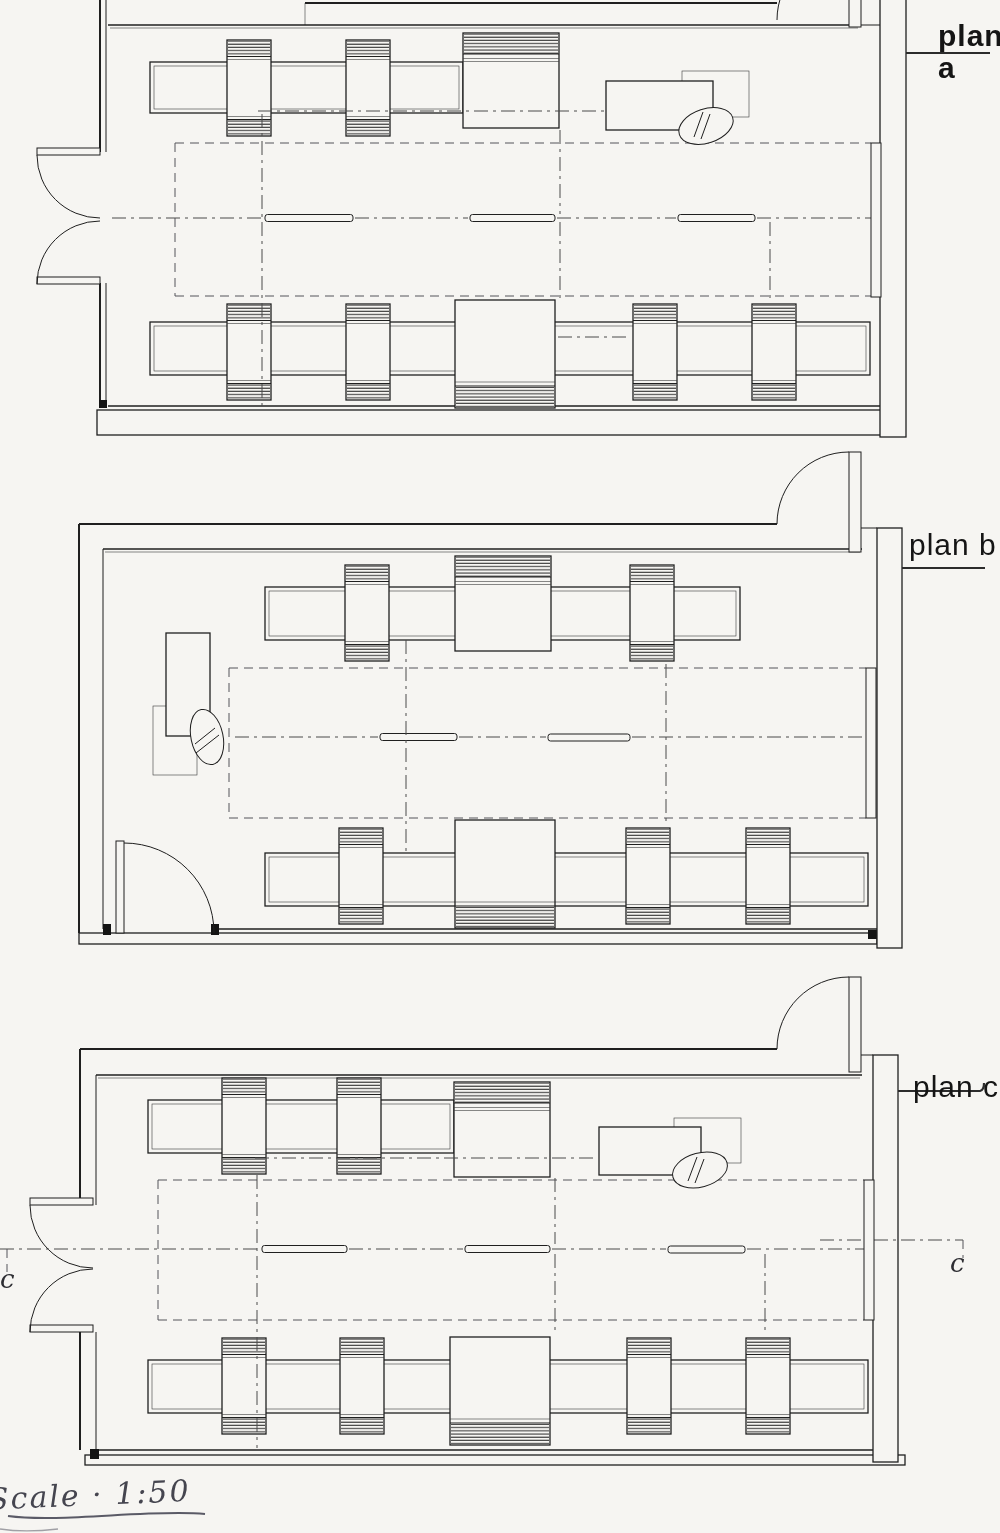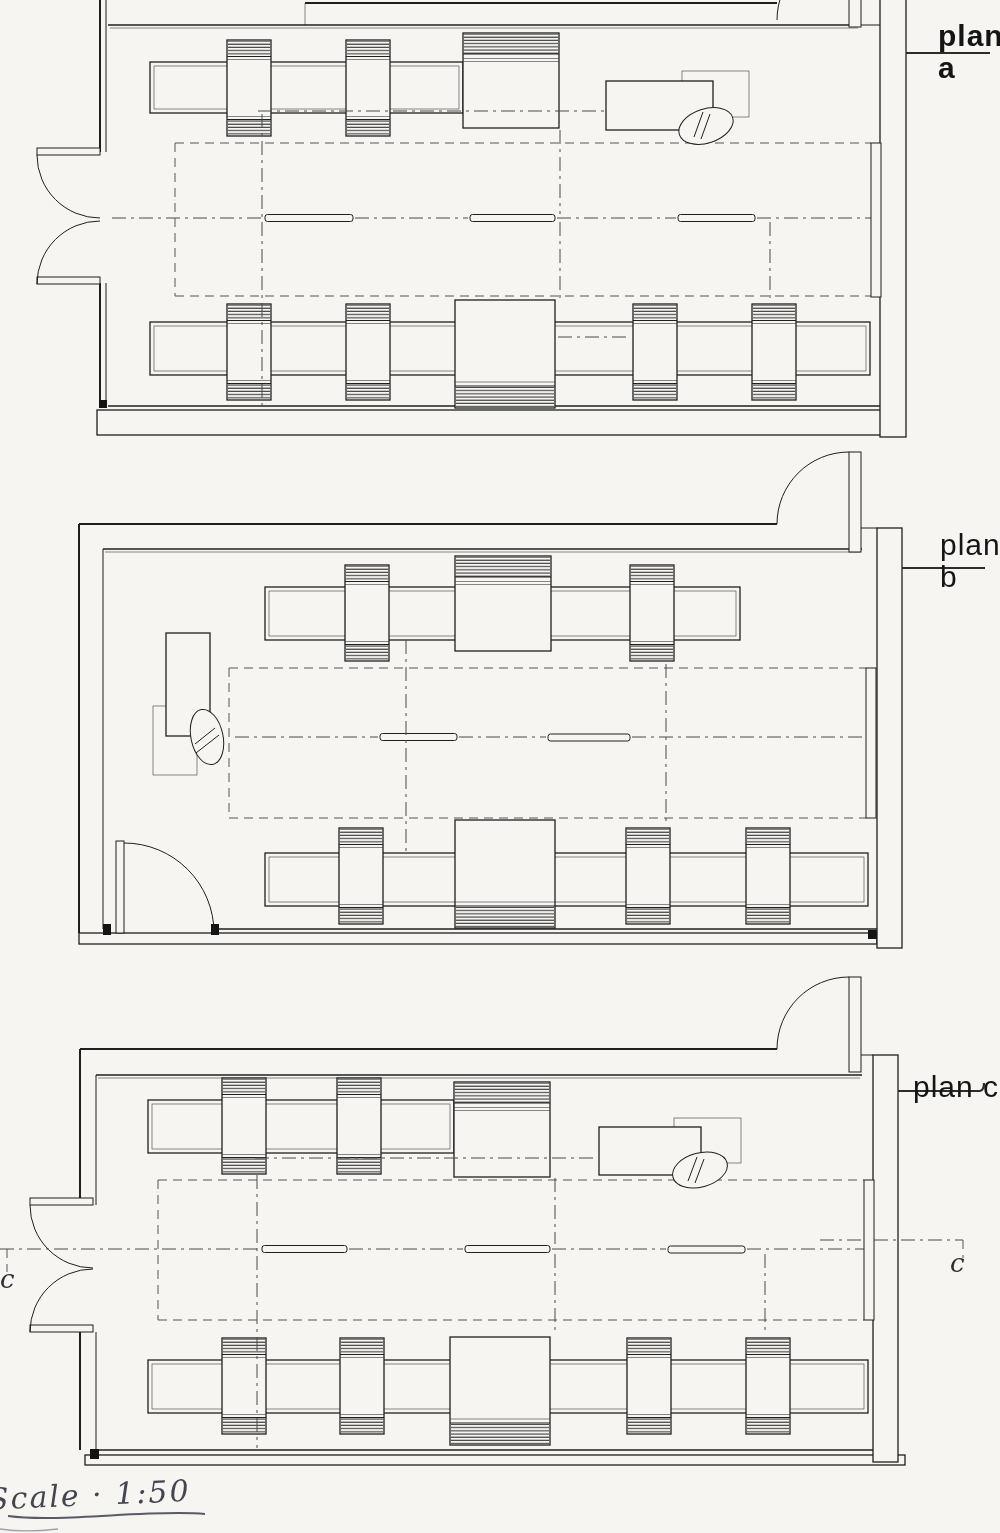--- a/index.html
+++ b/index.html
@@ -13,21 +13,21 @@
   .plan-svg{position:absolute;left:0;display:block;}
   #svg-a{top:0;}
   #svg-b{top:450px;}
   #svg-c{top:970px;}
   .plan-label{
     position:absolute;color:#151515;
     font-family:"Liberation Sans", sans-serif;
     font-size:30px;line-height:32px;letter-spacing:1px;font-weight:400;
   }
   #label-a{left:938px;top:20px;font-weight:bold;}
-  #label-b{left:940px;top:529px;}
+  #label-b{left:909px;top:529px;}
   #label-c{left:913px;top:1056px;margin-top:15px;}
   .section-label{
     position:absolute;color:#2e2e33;
     font-family:"DejaVu Serif", serif;font-style:italic;
     font-size:26px;line-height:26px;
   }
   #section-c-left{left:0px;top:1266px;}
   #section-c-right{left:950px;top:1250px;}
   .scale-note{
     position:absolute;left:-12px;top:1476px;width:260px;

